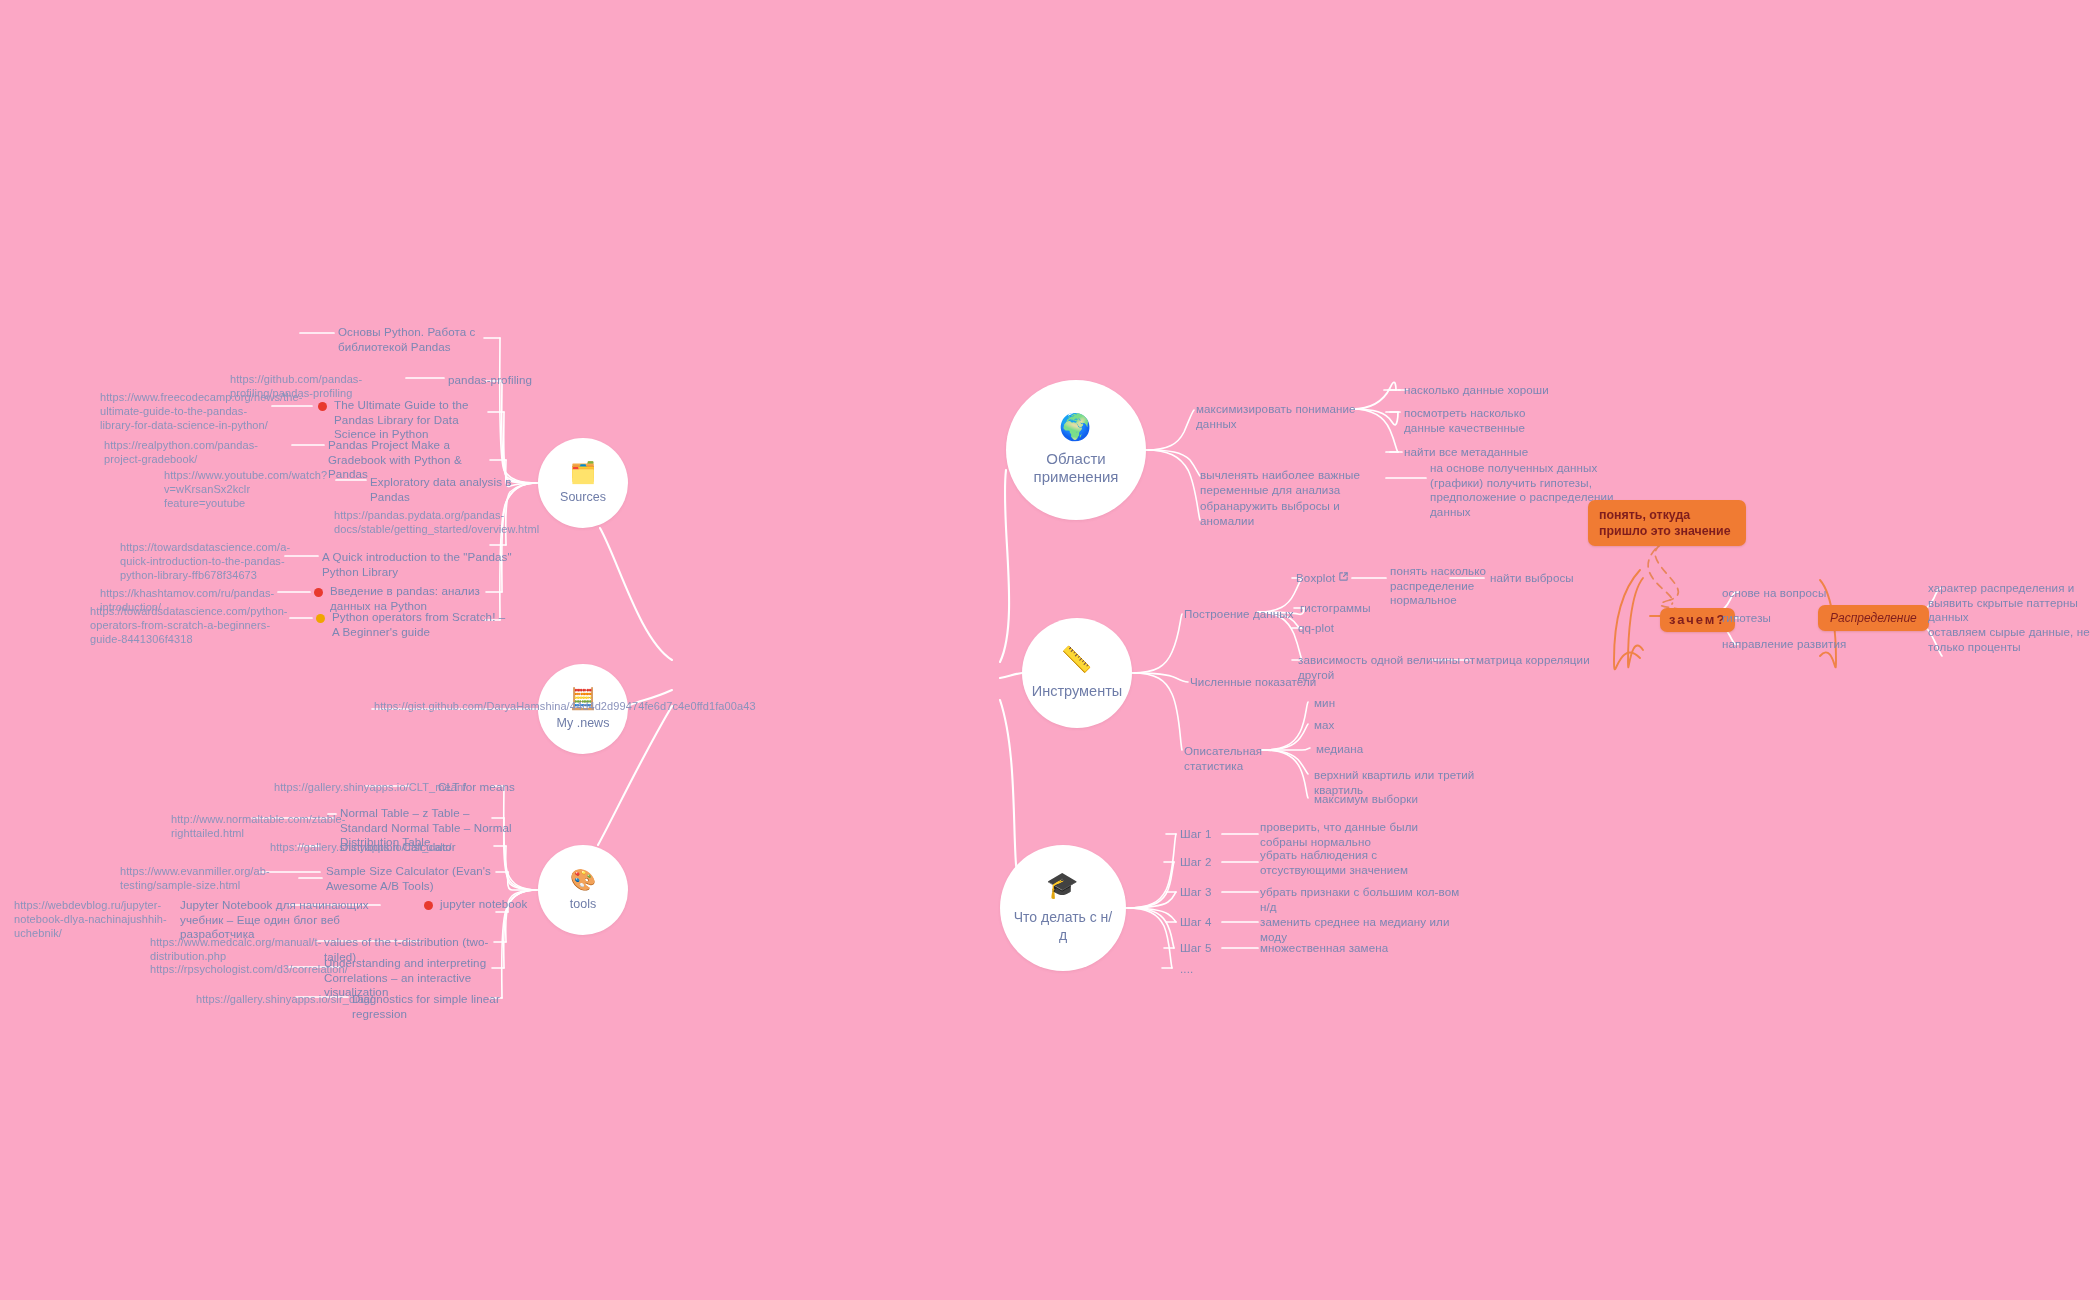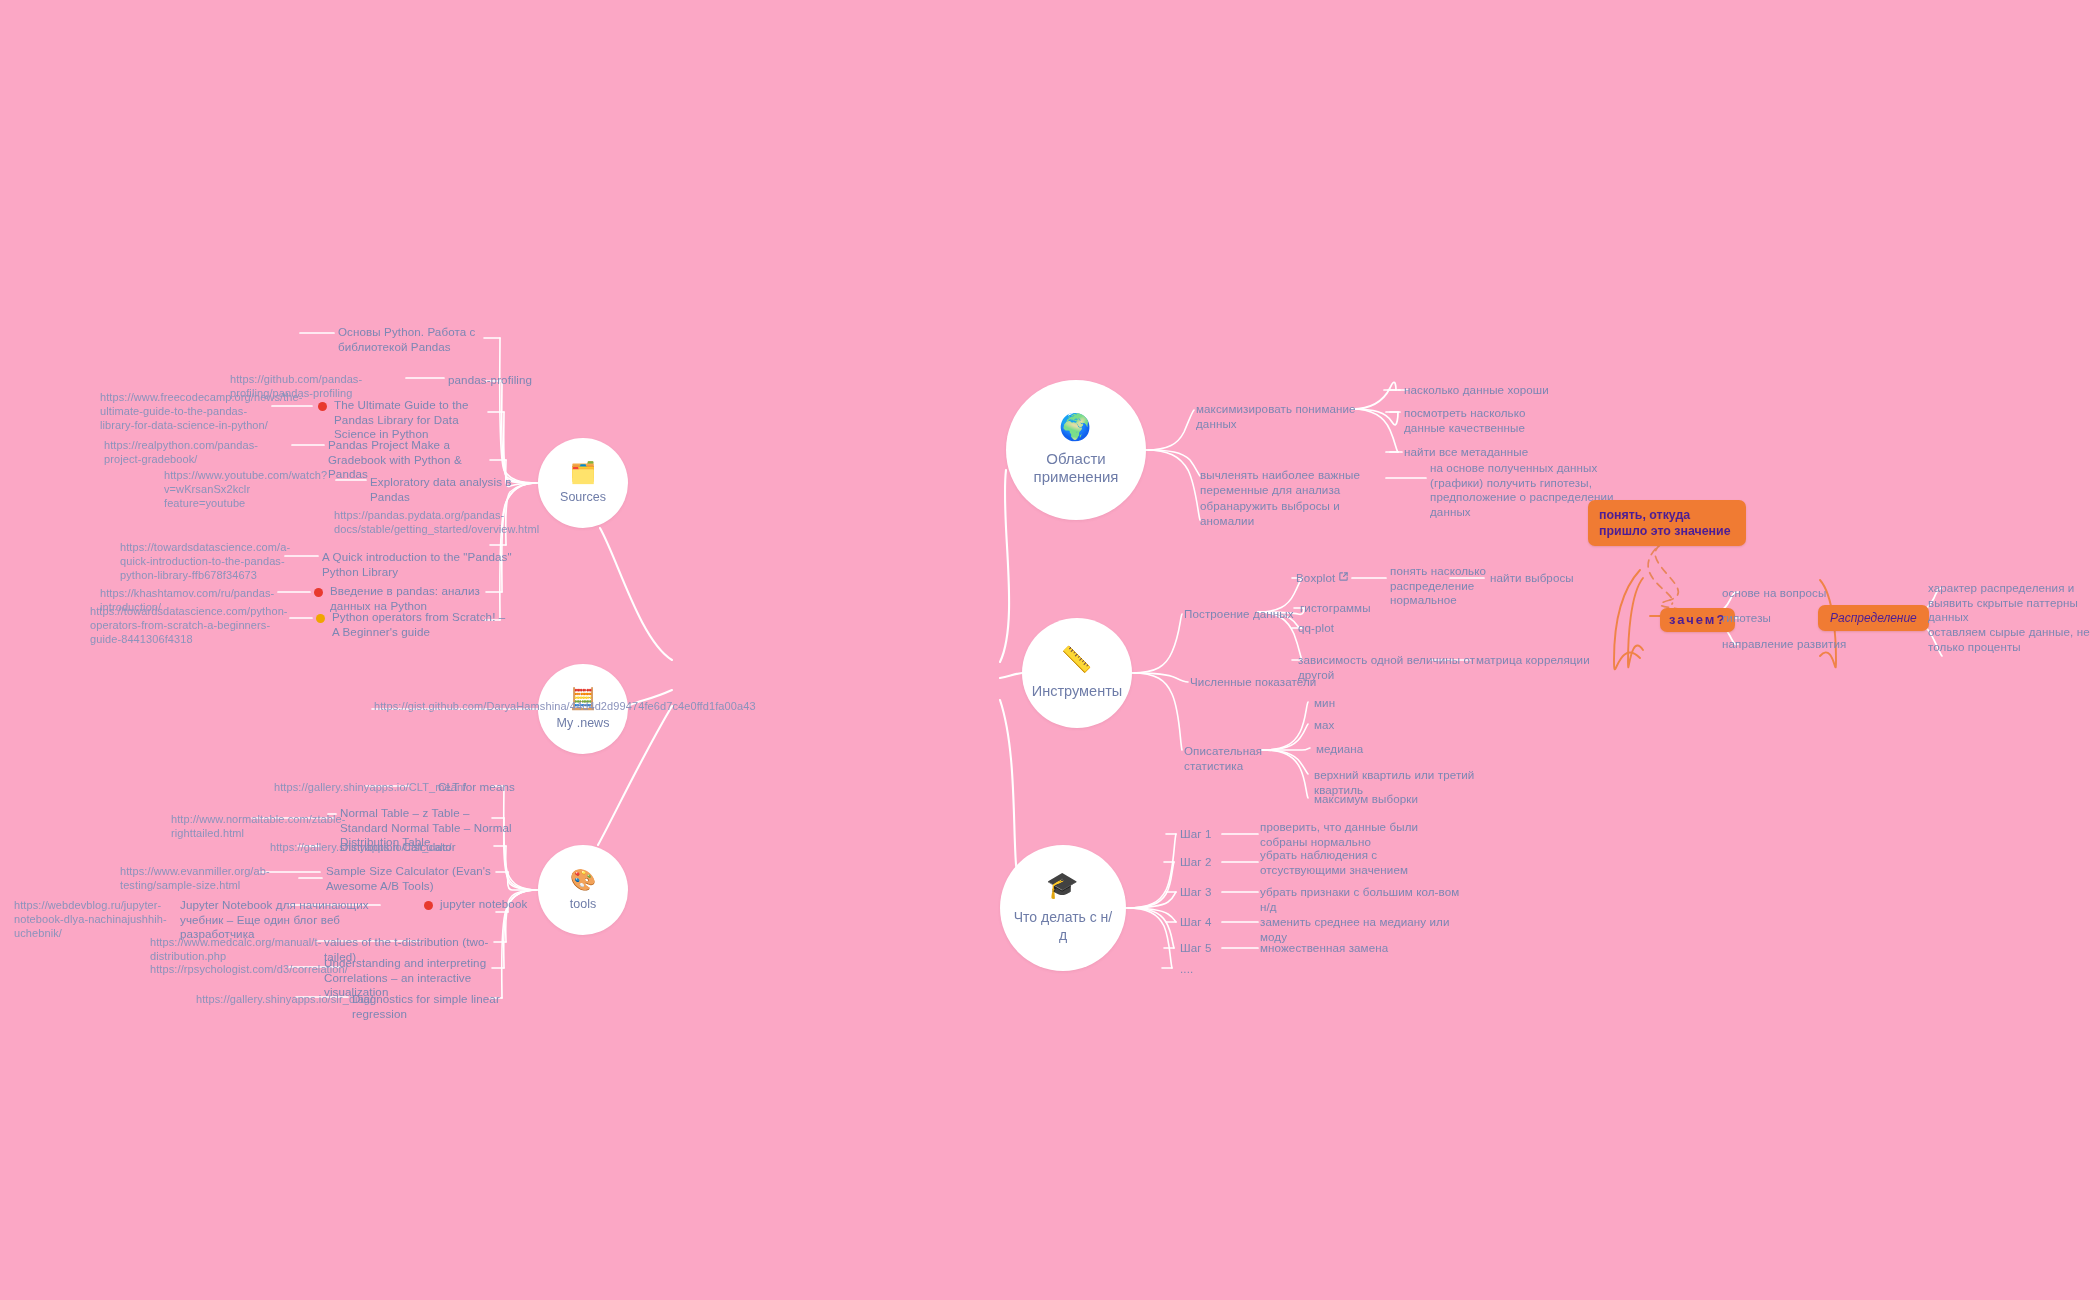--- a/index.html
+++ b/index.html
@@ -96,21 +96,21 @@
     width: 9px; height: 9px;
     border-radius: 50%;
   }
   .dot.red    { background: #E8392E; }
   .dot.orange { background: #F0A500; }
 
   
   .badge {
     position: absolute;
     background: #F07B33;
-    color: #4c1d95;
+    color: #7f1d1d;
     border-radius: 7px;
     font-size: 12.4px;
     line-height: 16px;
     padding: 7px 11px;
     font-weight: bold;
     box-shadow: 0 1px 2px rgba(140,60,20,.18);
   }
   .badge.italic { font-style: italic; font-weight: normal; font-size: 12px; padding: 5px 12px; }
   .badge.tiny   { font-size: 13px; padding: 4px 9px; letter-spacing: 2px; }
 </style>

